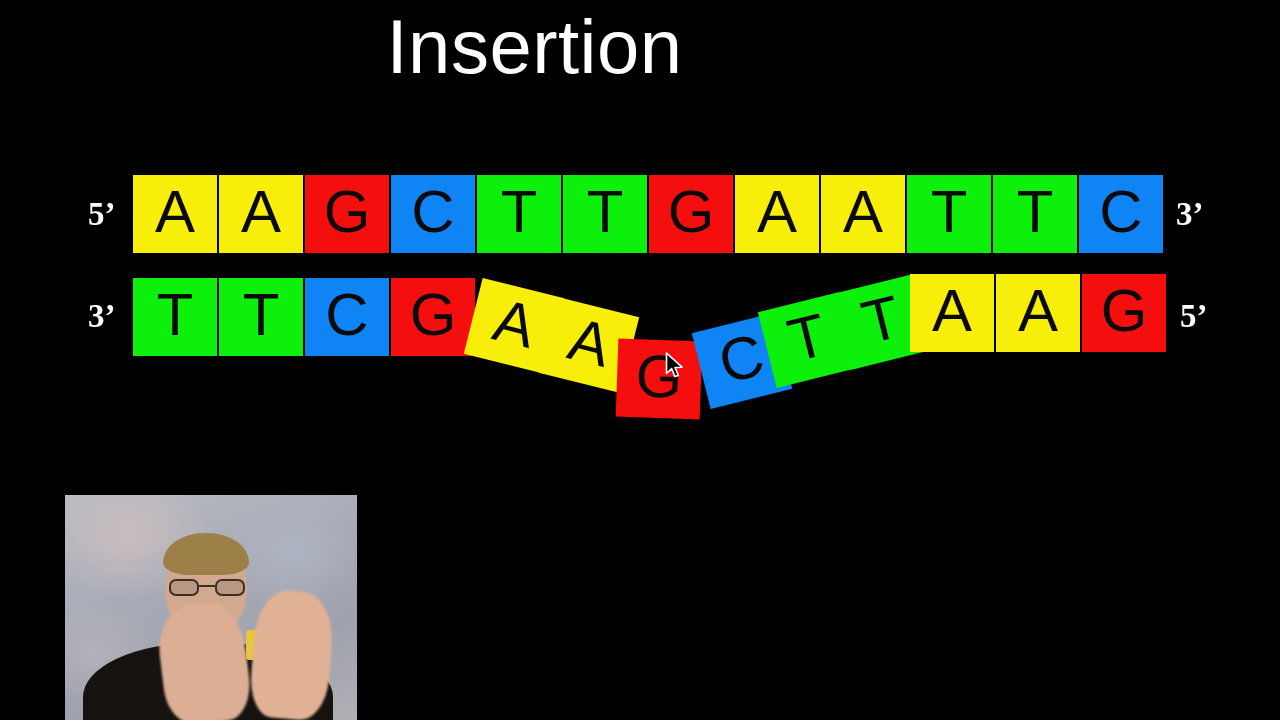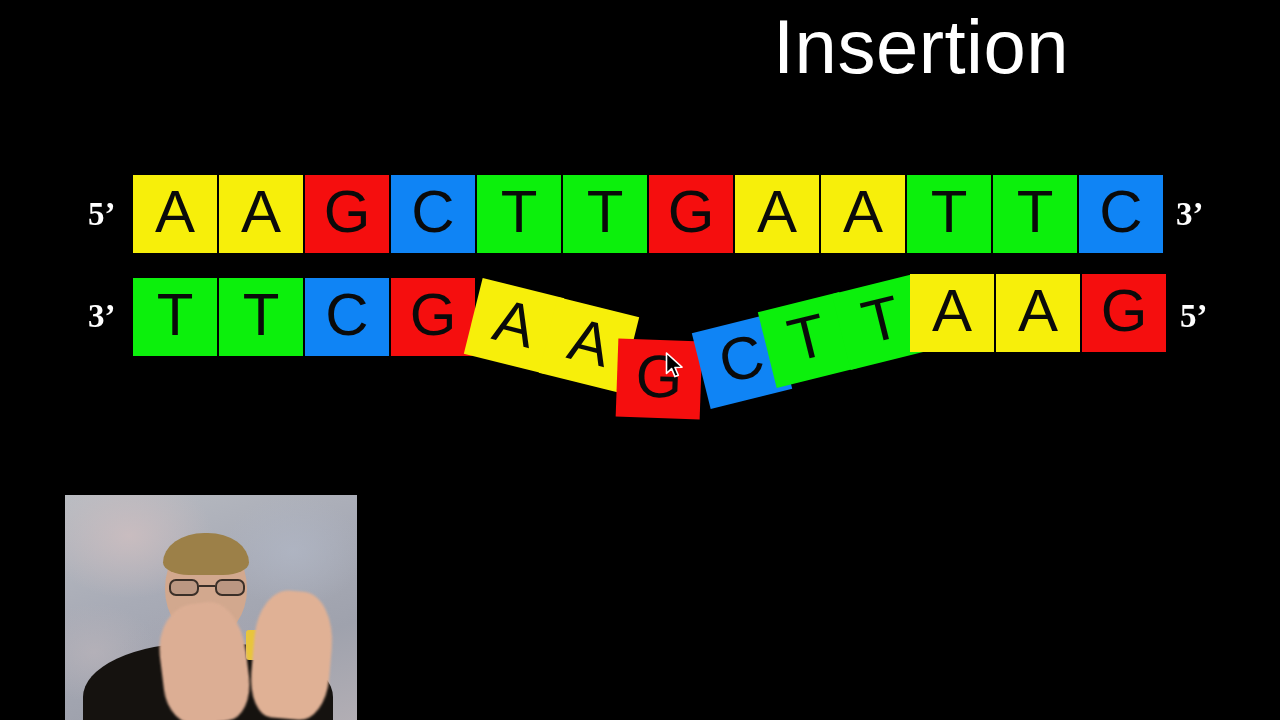--- a/index.html
+++ b/index.html
@@ -15,21 +15,21 @@
     font-family: "Liberation Sans", sans-serif;
     background: #000000;
   }
 
   
   #slide-title {
     position: absolute;
     top: 2px;
     left: 0;
     width: 1069px;
-    text-align: right;
+    text-align: center;
     color: #ffffff;
     font-family: "Liberation Sans", sans-serif;
     font-size: 76px;
     font-weight: 400;
     letter-spacing: 0.5px;
     line-height: 90px;
     white-space: nowrap;
   }
 
   

